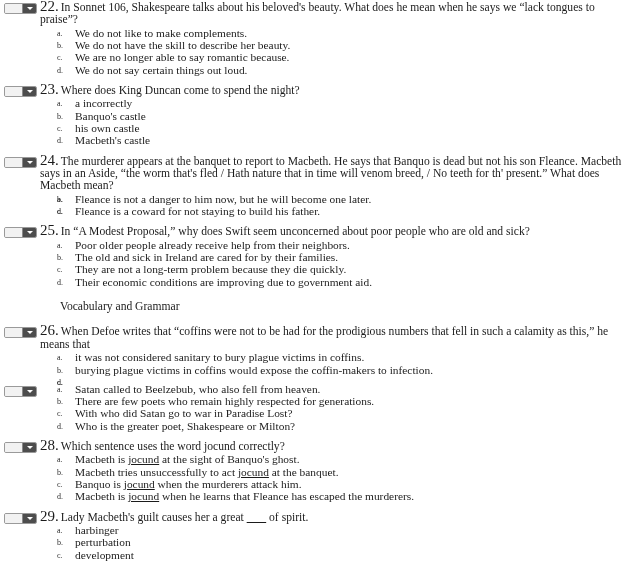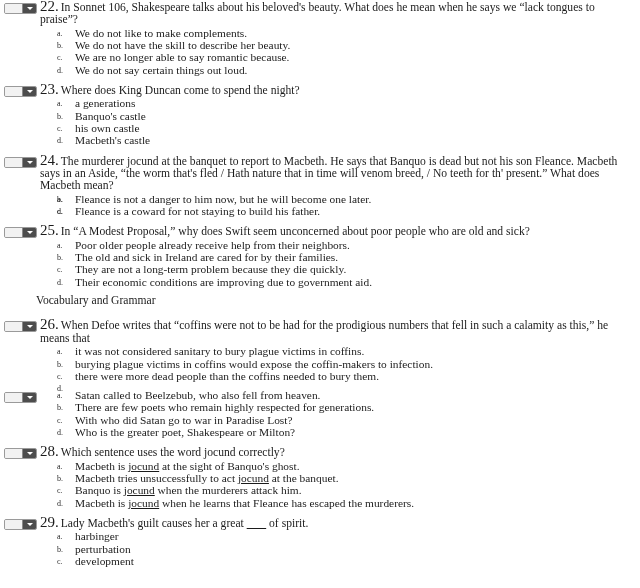--- a/index.html
+++ b/index.html
@@ -99,24 +99,24 @@
   .options li .olet {
     position: absolute;
     left: 17px;
     top: 1px;
     font-size: 8px;
     color: #2a2a2a;
   }
 
   
   .section-heading {
-    padding-left: 36px;
+    padding-left: 60px;
     font-size: 11.6px;
     line-height: 12.4px;
-    margin: 7px 0 11px 0;
+    margin: 13px 0 11px 0;
   }
 
   .it { }
   .ul { text-decoration: underline; }
   .blank { text-decoration: underline; letter-spacing: 1px; }
 </style>
 </head>
 <body>
 
 <div id="sheet">
@@ -137,34 +137,34 @@
     </div>
     <div class="question">
       <div class="dropdown">
         <div class="dd-field"></div>
         <div class="dd-btn">
           <i></i>
         </div>
       </div>
       <div class="stem"><span class="qnum">23.</span><span class="stem-text">Where does King Duncan come to spend the night?</span></div>
       <ul class="options">
-        <li><span class="olet">a.</span><span>a generations</span></li>
+        <li><span class="olet">a.</span><span>a incorrectly</span></li>
         <li><span class="olet">b.</span><span>Banquo's castle</span></li>
         <li><span class="olet">c.</span><span>his own castle</span></li>
         <li><span class="olet">d.</span><span>Macbeth's castle</span></li>
       </ul>
     </div>
     <div class="question">
       <div class="dropdown">
         <div class="dd-field"></div>
         <div class="dd-btn">
           <i></i>
         </div>
       </div>
-      <div class="stem"><span class="qnum">24.</span><span class="stem-text">The murderer jocund at the banquet to report to Macbeth. He says that Banquo is dead but not his son Fleance. Macbeth says in an Aside, “the worm that's fled / Hath nature that in time will venom breed, / No teeth for th' present.” What does Macbeth mean?</span></div>
+      <div class="stem"><span class="qnum">24.</span><span class="stem-text">The murderer appears at the banquet to report to Macbeth. He says that Banquo is dead but not his son Fleance. Macbeth says in an Aside, “the worm that's fled / Hath nature that in time will venom breed, / No teeth for th' present.” What does Macbeth mean?</span></div>
       <ul class="options">
         <li><span class="olet">a.</span></li>
         <li><span class="olet">b.</span><span>Fleance is not a danger to him now, but he will become one later.</span></li>
         <li><span class="olet">c.</span></li>
         <li><span class="olet">d.</span><span>Fleance is a coward for not staying to build his father.</span></li>
       </ul>
     </div>
     <div class="question">
       <div class="dropdown">
         <div class="dd-field"></div>
@@ -185,21 +185,21 @@
       <div class="dropdown">
         <div class="dd-field"></div>
         <div class="dd-btn">
           <i></i>
         </div>
       </div>
       <div class="stem"><span class="qnum">26.</span><span class="stem-text">When Defoe writes that “coffins were not to be had for the <span class="it">prodigious</span> numbers that fell in such a calamity as this,” he means that</span></div>
       <ul class="options">
         <li><span class="olet">a.</span><span>it was not considered sanitary to bury plague victims in coffins.</span></li>
         <li><span class="olet">b.</span><span>burying plague victims in coffins would expose the coffin-makers to infection.</span></li>
-        <li><span class="olet">c.</span><span>there were more dead people than the coffins needed to bury them.</span></li>
+        <li><span class="olet">c.</span></li>
         <li><span class="olet">d.</span></li>
       </ul>
     </div>
     <div class="question">
       <div class="dropdown">
         <div class="dd-field"></div>
         <div class="dd-btn">
           <i></i>
         </div>
       </div>

